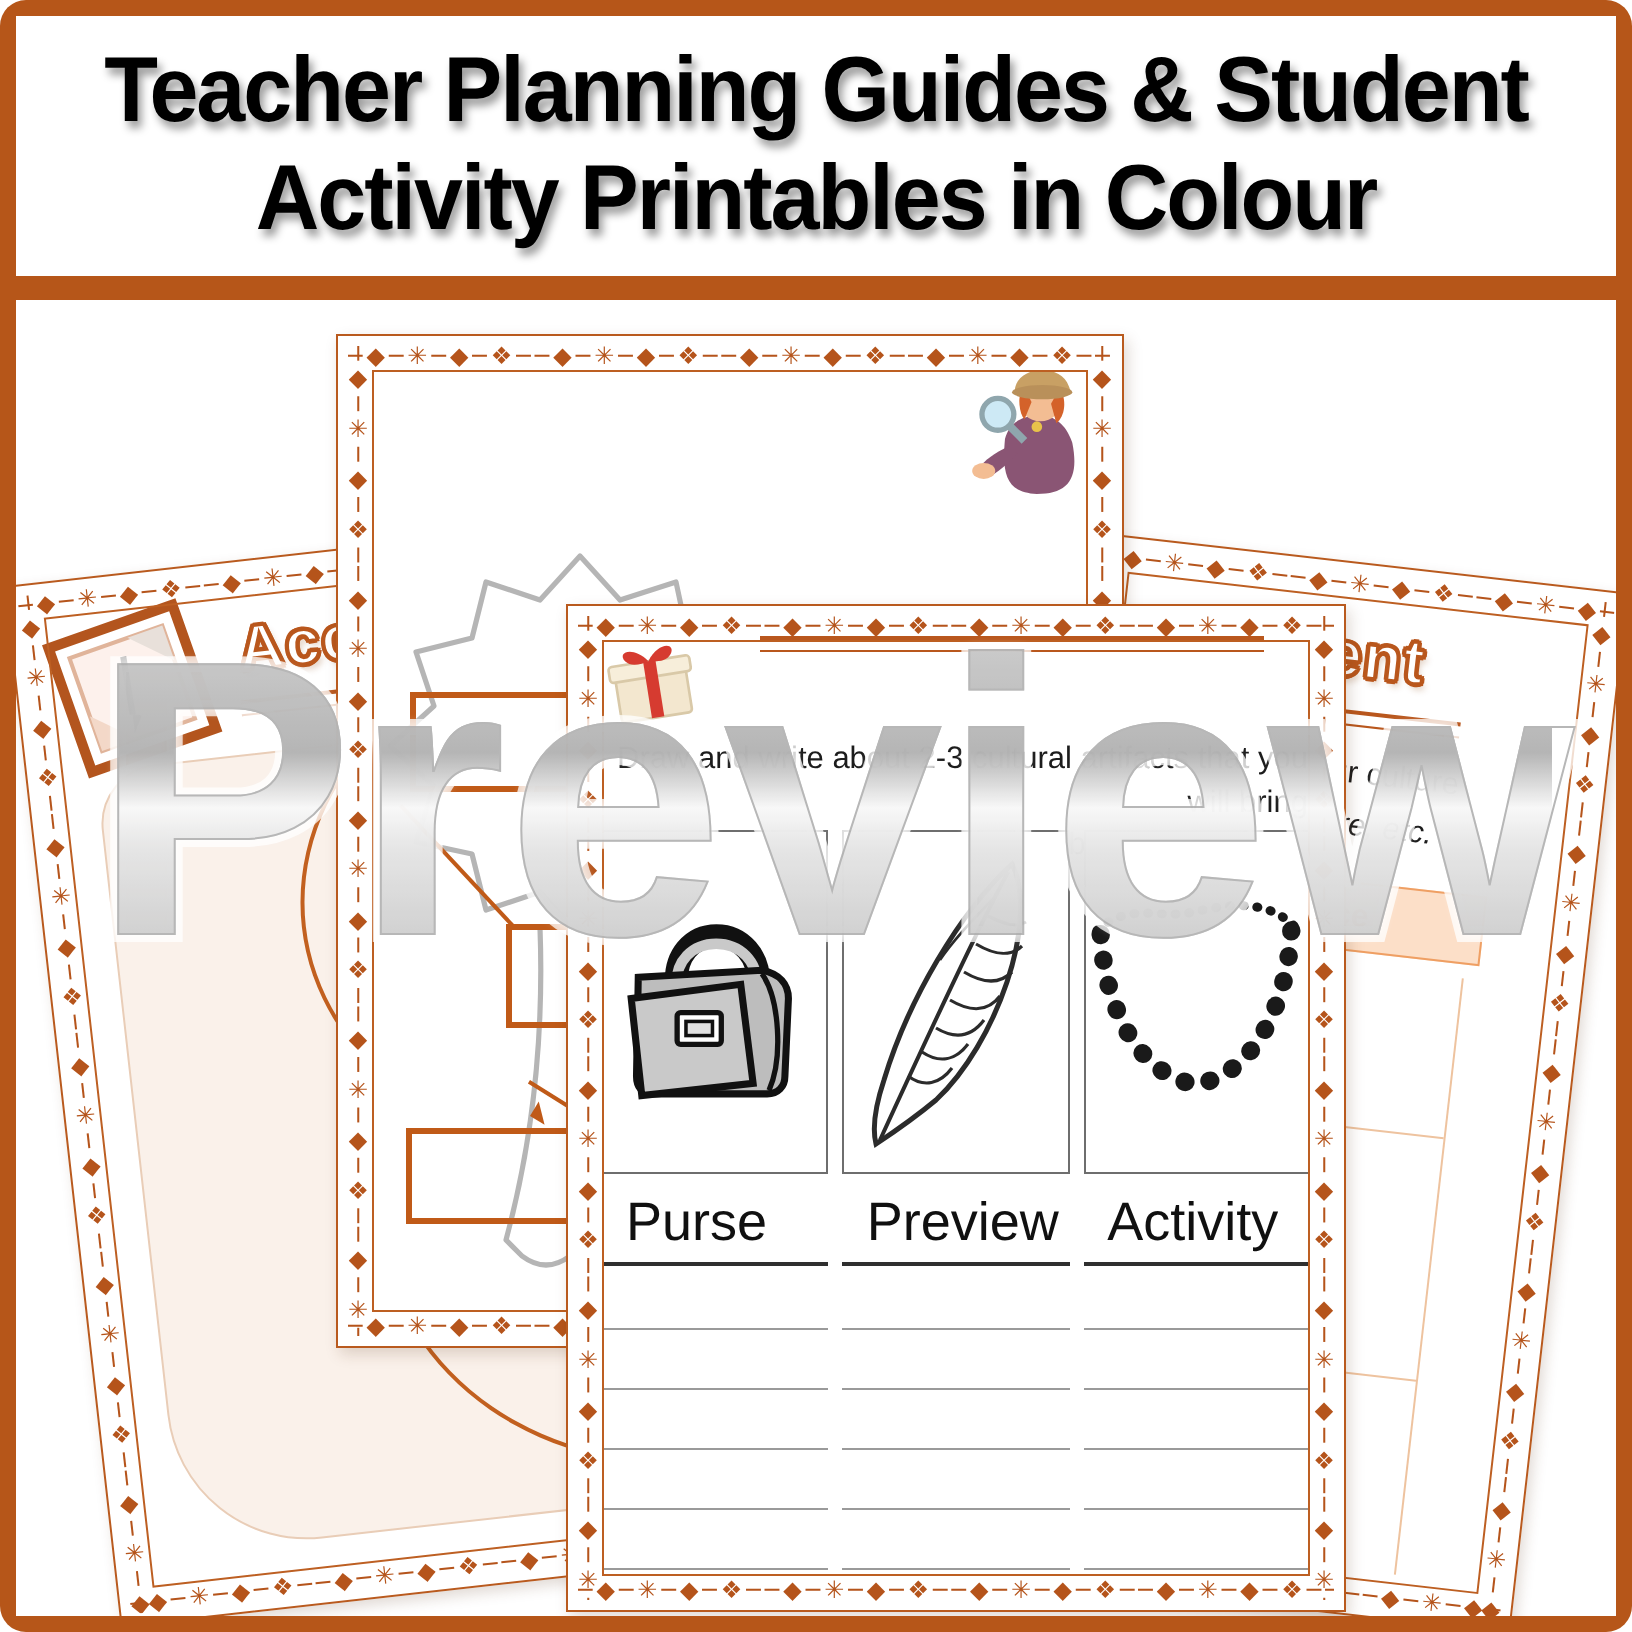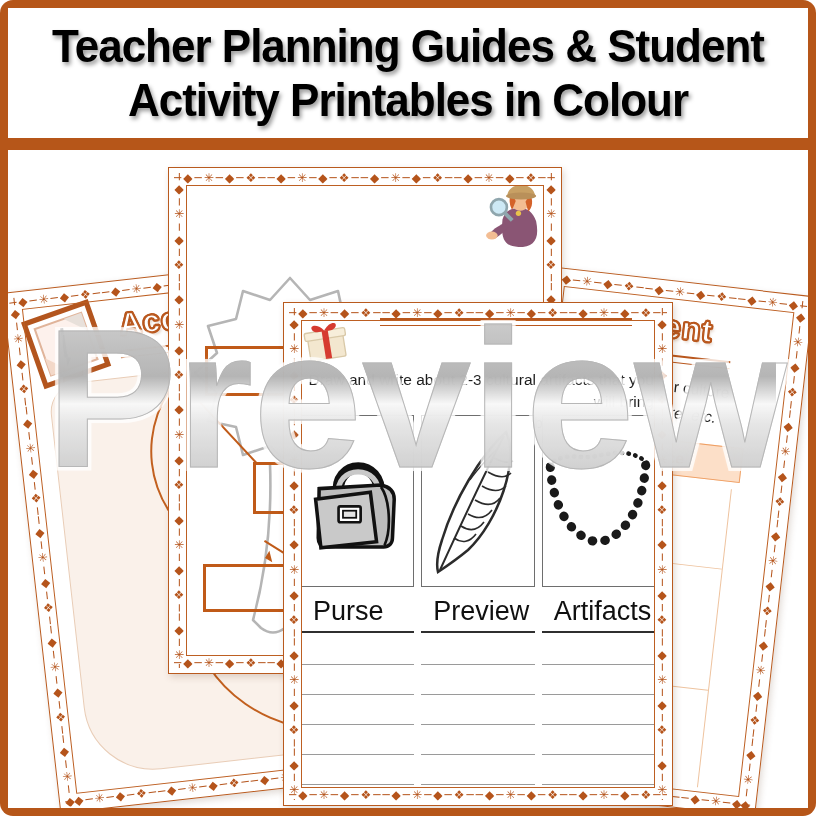--- a/index.html
+++ b/index.html
@@ -193,21 +193,21 @@
         <div class="art-box">
           <svg width="110" height="126" viewBox="0 0 120 130">
             <path d="M6,26 C24,10 40,20 58,16 C76,12 98,8 114,24" fill="none" stroke="#1a1a1a" stroke-width="5" stroke-linecap="round" stroke-dasharray="0.5,7"></path>
             <path d="M8,28 C10,64 26,104 60,110 C94,104 110,62 112,26" fill="none" stroke="#1a1a1a" stroke-width="10" stroke-linecap="round" stroke-dasharray="0.5,13.5"></path>
           </svg>
         </div>
       </div>
       <div class="labels-row" style="top:288px;">
         <div class="label-cell">Purse</div>
         <div class="label-cell">Preview</div>
-        <div class="label-cell">Artifacts</div>
+        <div class="label-cell">Activity</div>
       </div>
       <div class="lines-row" style="top:332px;">
         <div class="line-col wlines">
             <div class="wline"></div>
             <div class="wline"></div>
             <div class="wline"></div>
             <div class="wline"></div>
             <div class="wline"></div>
             <div class="wline"></div>
           </div>

